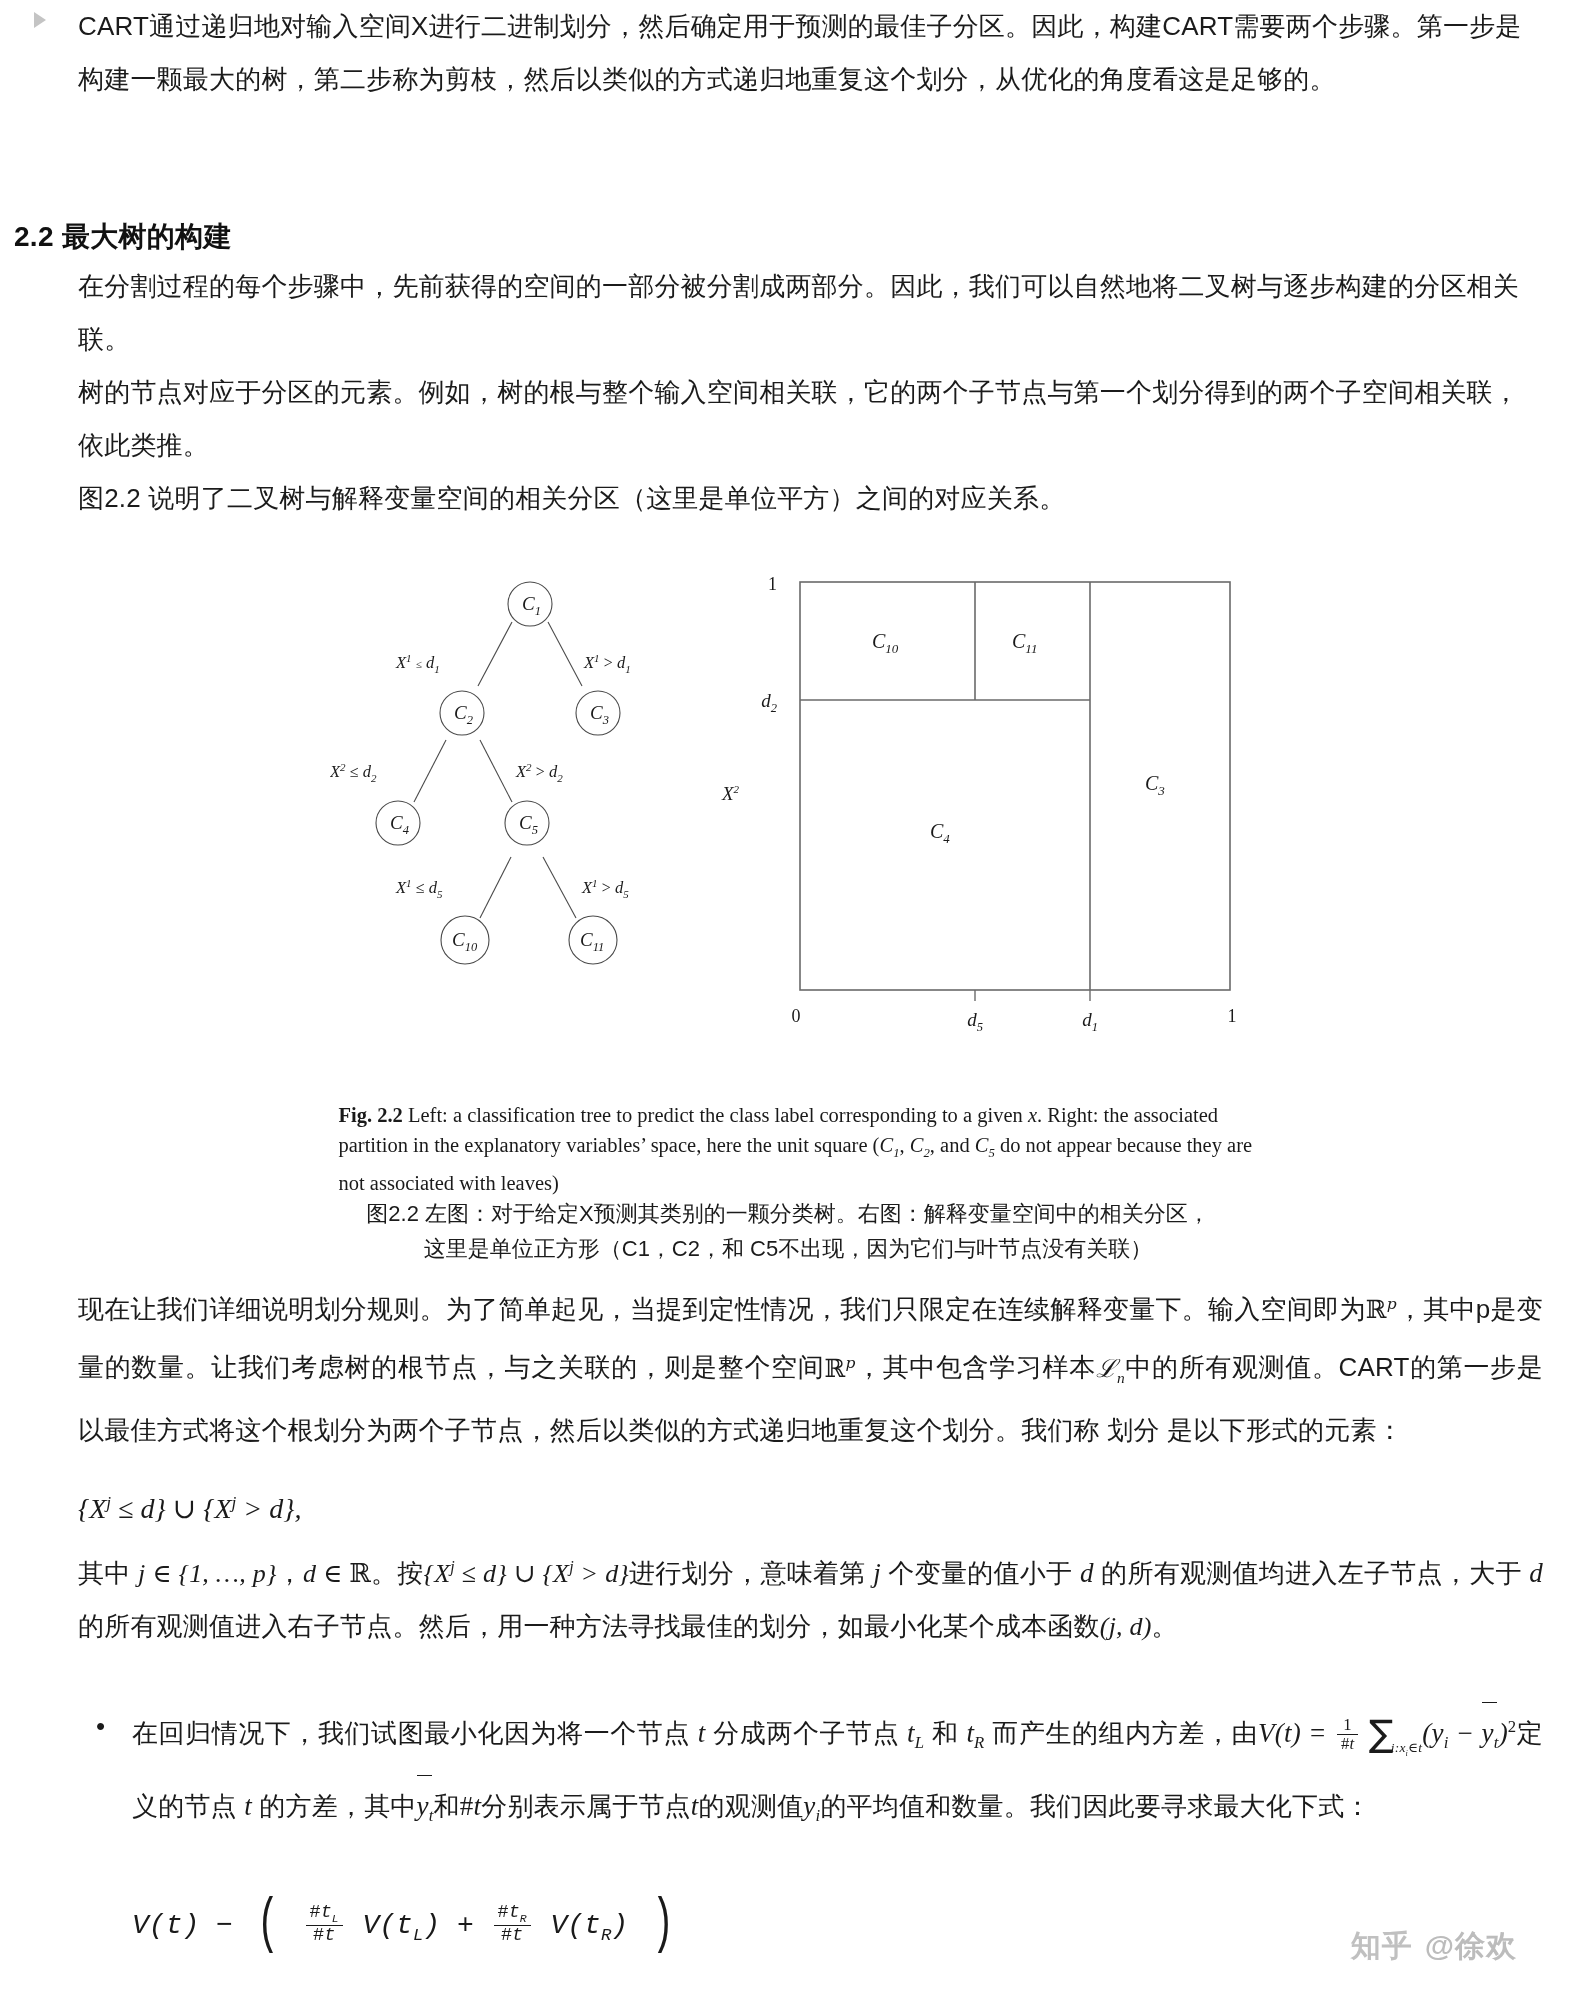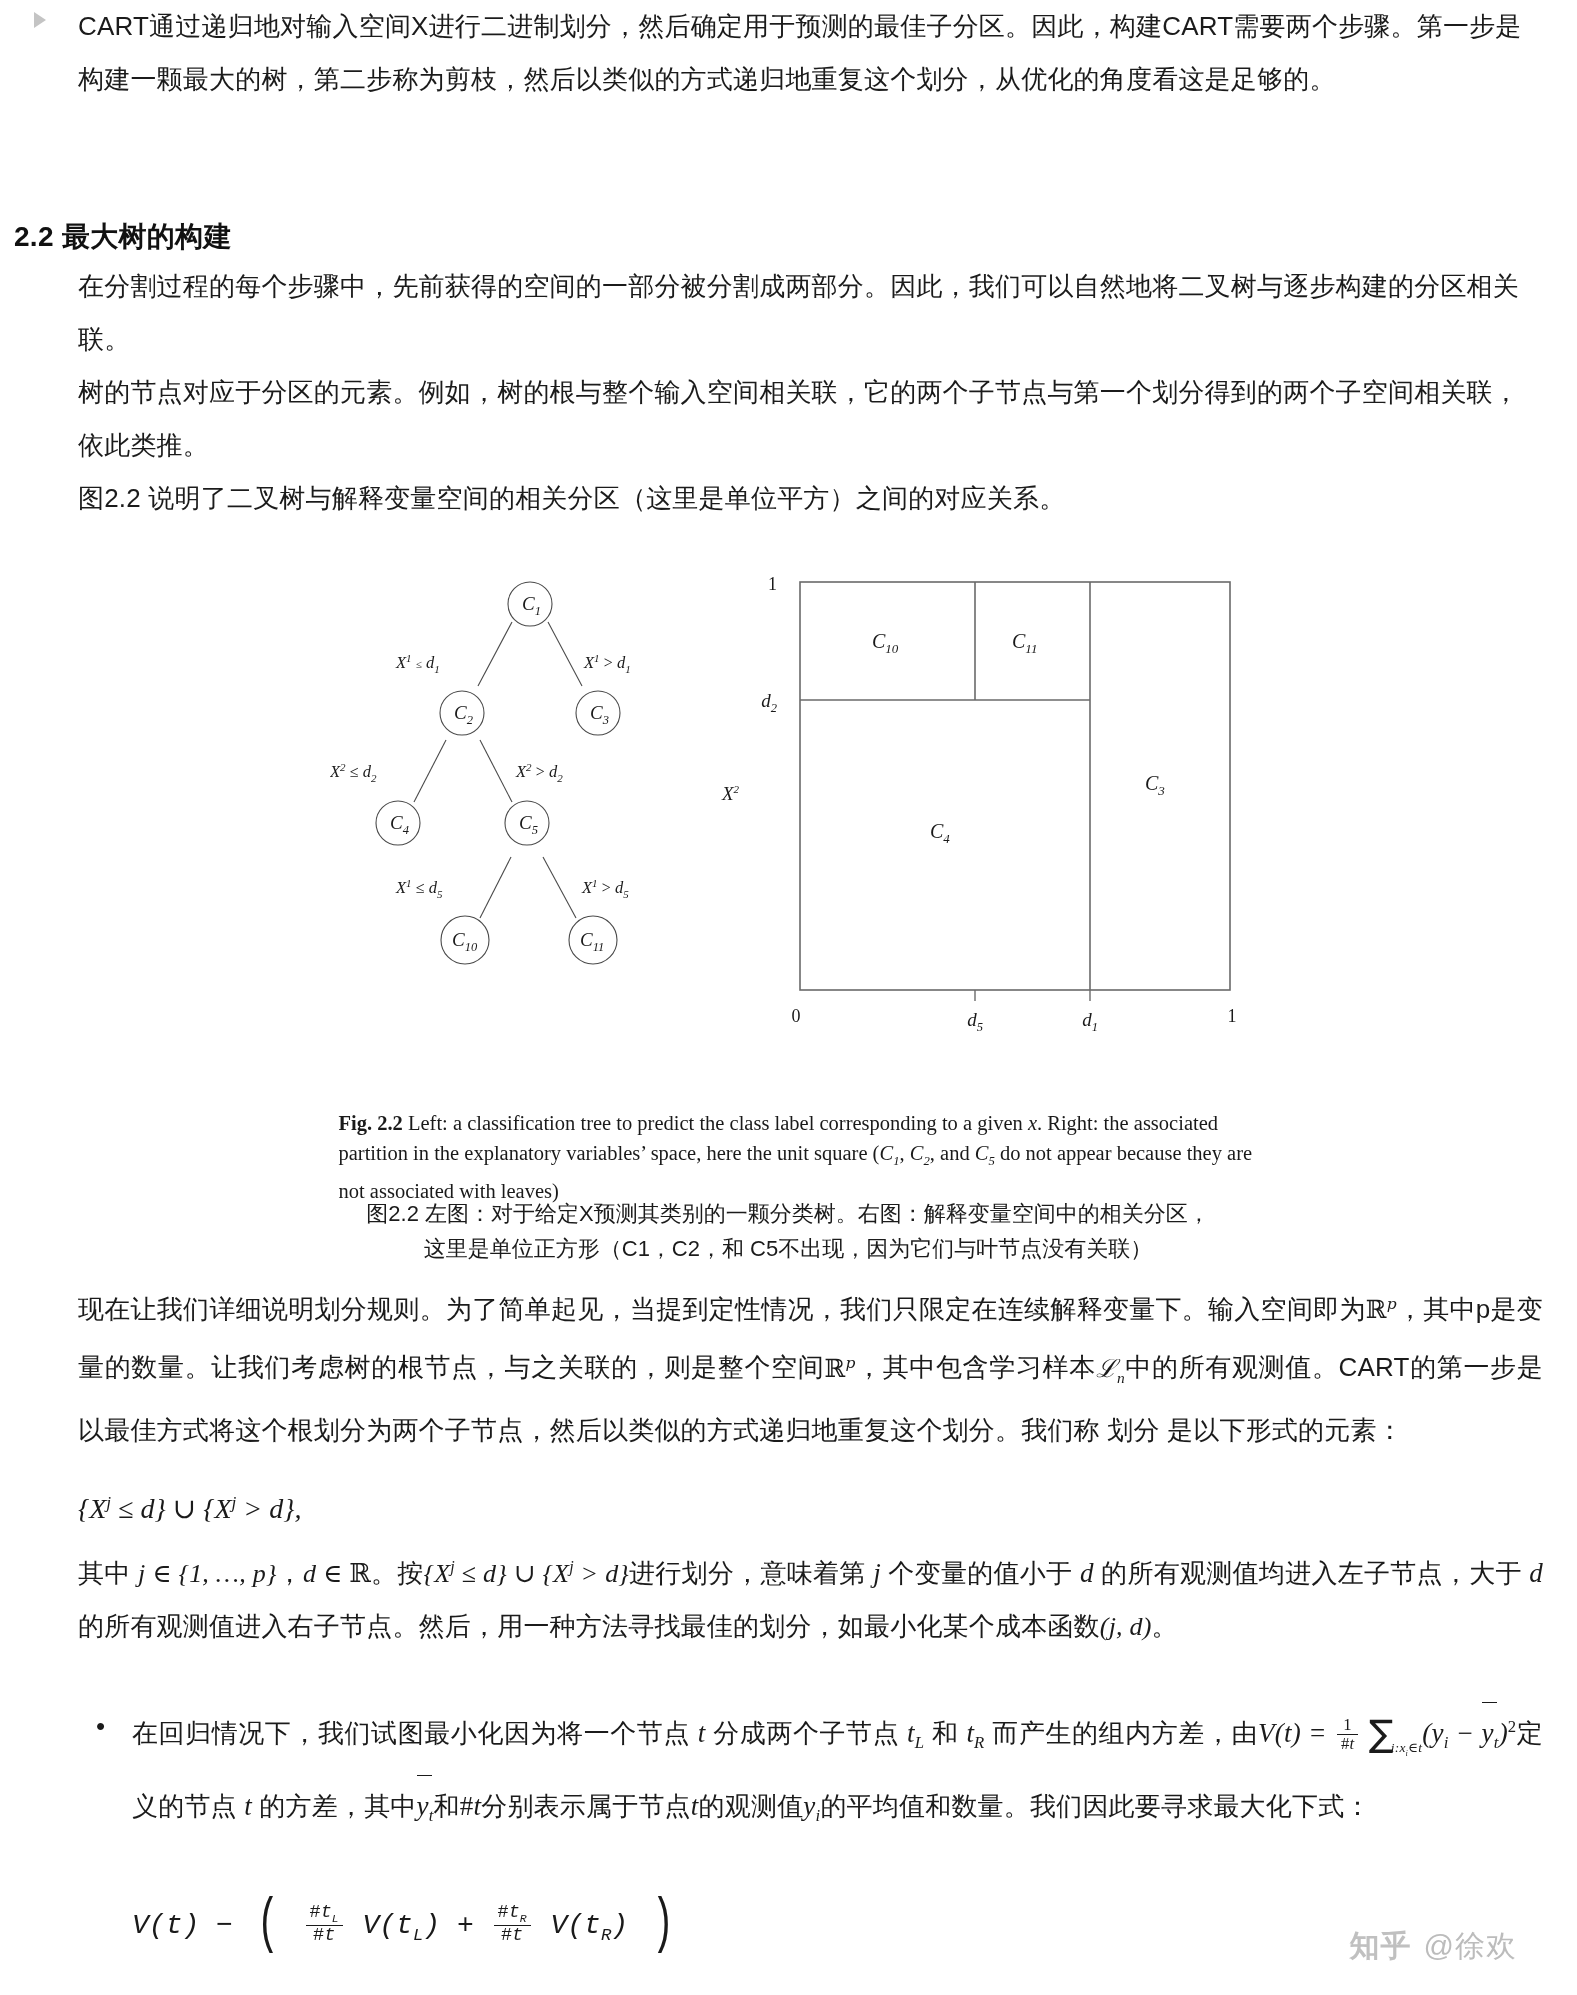--- a/index.html
+++ b/index.html
@@ -82,21 +82,21 @@
   }
   svg.treefig { display: block; }
 
   
   .cap-en {
     font-family: "Liberation Serif", "DejaVu Serif", serif;
     font-size: 20.5px;
     line-height: 30px;
     color: #1a1a1a;
     width: 920px;
-    margin: 8px auto;
+    margin: 0 auto;
     padding-left: 20px;
     text-align: left;
   }
   .cap-en i { font-style: italic; }
   .cap-cn {
     font-size: 22px;
     line-height: 35px;
     color: #1b1b1b;
     text-align: center;
     width: 1000px;
@@ -158,21 +158,21 @@
     display: flex;
     align-items: center;
     gap: 12px;
     color: #b6b6b6;
     font-size: 30px;
     font-weight: bold;
     letter-spacing: 1px;
     user-select: none;
   }
   .wm-logo { color: #c0c0c0; font-size: 30px; font-weight: bold; }
-  .wm-user { color: #bcbcbc; font-size: 30px; font-weight: normal; }
+  .wm-user { color: #bcbcbc; font-size: 30px; font-weight: bold; }
 </style>
 </head>
 <body>
 
 <div class="page">
 
   <div style="position:absolute; left:0; top:0; width:1577px;">
     <div class="cn bullet-para" style="padding-left:78px; padding-right:40px;">
       <span class="bullet-marker"><span class="tri"></span></span>
       <span>CART通过递归地对输入空间X进行二进制划分，然后确定用于预测的最佳子分区。因此，构建CART需要两个步骤。第一步是构建一颗最大的树，第二步称为剪枝，然后以类似的方式递归地重复这个划分，从优化的角度看这是足够的。</span>

